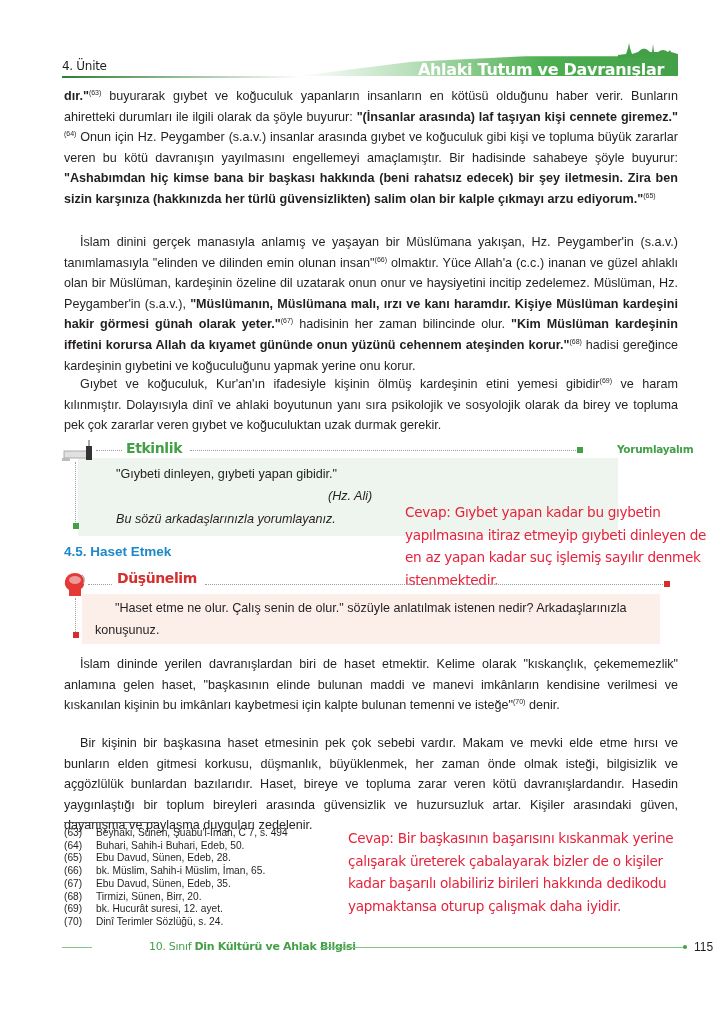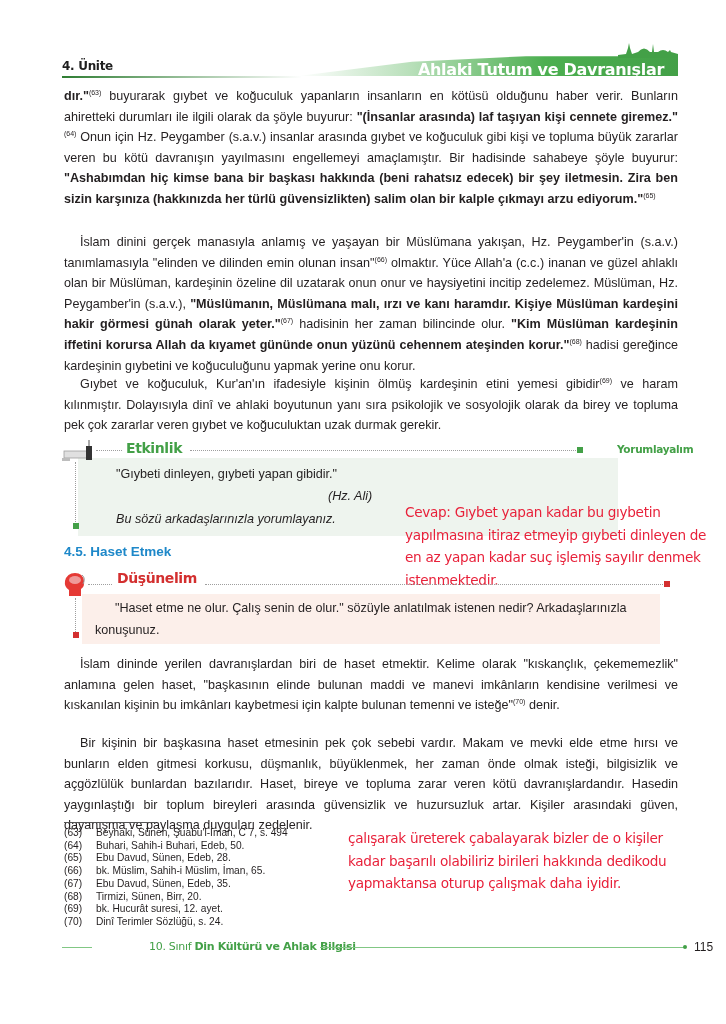--- a/index.html
+++ b/index.html
@@ -1,20 +1,20 @@
 <!DOCTYPE html>
 <html><head>
 <meta charset="utf-8">
 <style>
   * { margin: 0; padding: 0; box-sizing: border-box; }
   html, body { width: 726px; height: 1024px; background: #ffffff; overflow: hidden; }
   body { position: relative; font-family: "Liberation Sans", sans-serif; color: #231f20; }
 
   .header { position: absolute; top: 52px; left: 62px; width: 616px; height: 26px; }
-  .unit-label { position: absolute; left: 0; top: 7px; font-size: 12px; font-weight: bold; color: #1f1f1f; font-family: "DejaVu Sans", sans-serif; letter-spacing: -0.3px; }
+  .unit-label { position: absolute; left: 0; top: 7px; font-size: 12px; font-weight: normal; color: #1f1f1f; font-family: "DejaVu Sans", sans-serif; letter-spacing: -0.3px; }
   .unit-underline { position: absolute; left: 0; top: 24px; width: 240px; height: 1.5px; background: linear-gradient(to right, #2e7d32, rgba(76,175,80,0)); }
   .banner { position: absolute; right: 0; top: 2px; width: 380px; height: 22px;
             background: linear-gradient(to right, rgba(76,175,80,0) 0%, rgba(76,175,80,0.4) 30%, #4caf50 65%, #43a047 100%);
             clip-path: polygon(0 100%, 30% 35%, 60% 10%, 100% 10%, 100% 100%); }
   .banner-title { position: absolute; right: 14px; top: 8px; font-size: 16px; font-weight: bold; color: #ffffff; font-family: "DejaVu Sans", sans-serif; letter-spacing: -0.3px; margin-left: 24px; }
   .mosque { position: absolute; right: 0; top: -10px; width: 60px; height: 16px; }
 
   .body-text { position: absolute; left: 64px; width: 614px; font-size: 12.6px; line-height: 20.6px; text-align: justify; color: #231f20; }
   .body-text p { text-indent: 0; }
   .body-text p.ind { text-indent: 16px; }
@@ -132,20 +132,21 @@
 </div>
 
 <div class="body-text" style="top:719px;width:340px;"></div>
 <div class="body-text" style="top:719px;">
   <p class="ind" style="text-align:justify;margin-top:14px;">
     <span>Bir kişinin bir başkasına haset etmesinin pek çok sebebi vardır. Makam ve mevki elde etme hırsı ve bunların elden gitmesi korkusu, düşmanlık, büyüklenmek, her zaman önde olmak isteği, bilgisizlik ve açgözlülük bunlardan bazılarıdır. Haset, bireye ve topluma zarar veren kötü davranışlardandır. Hasedin yaygınlaştığı bir toplum bireyleri arasında güvensizlik ve huzursuzluk artar. Kişiler arasındaki güven, dayanışma ve paylaşma duyguları zedelenir.</span>
   </p>
 </div>
 
 <div class="answer" style="left:348px;top:797px;background:#fff;">
+  <div>Cevap: Bir başkasının başarısını kıskanmak yerine</div>
   <div>çalışarak üreterek çabalayarak bizler de o kişiler</div>
   <div>kadar başarılı olabiliriz birileri hakkında dedikodu</div>
   <div>yapmaktansa oturup çalışmak daha iyidir.</div>
 </div>
 
 <div class="fn-rule"></div>
 <div class="footnotes">
   <div class="fn-row">
       <span class="fn-num">(63)</span>
       <span>Beyhaki, Sünen, Şuabu'l-İman, C 7, s. 494</span>

